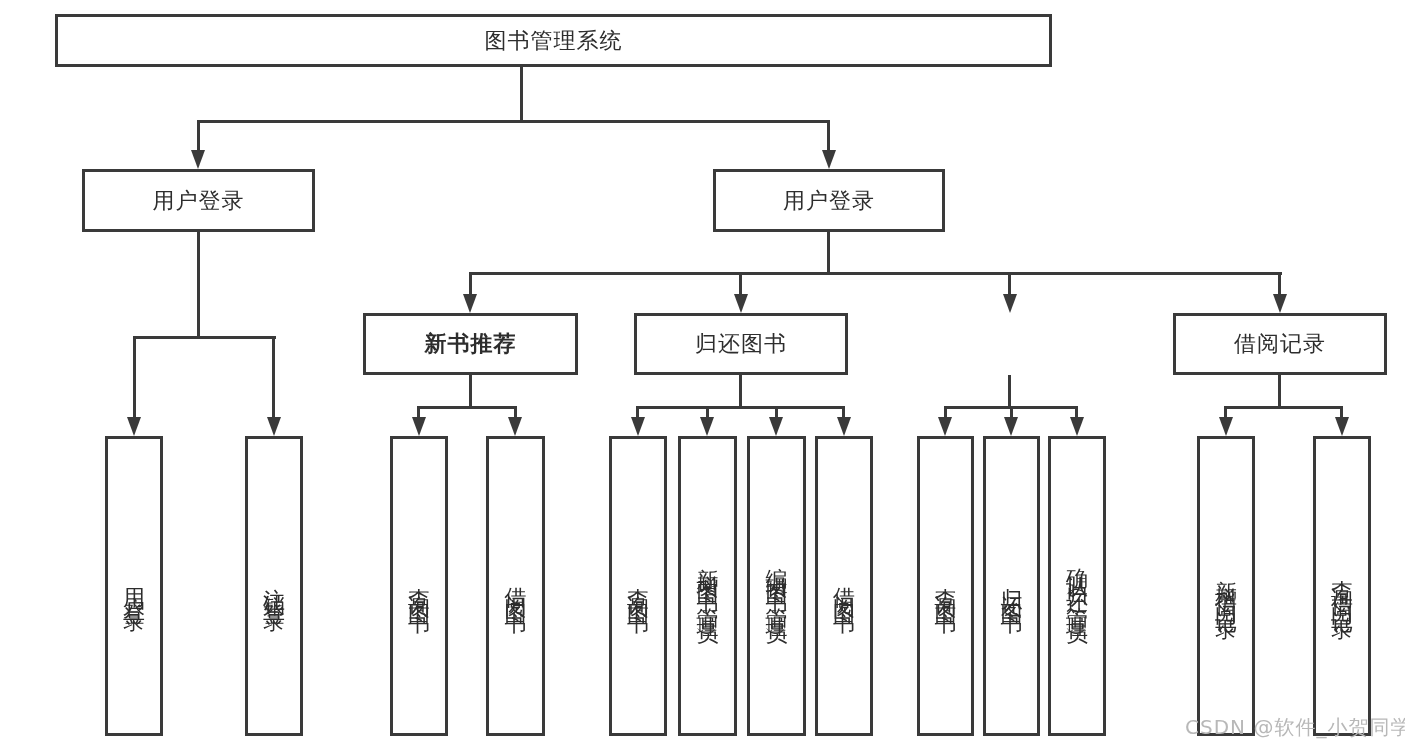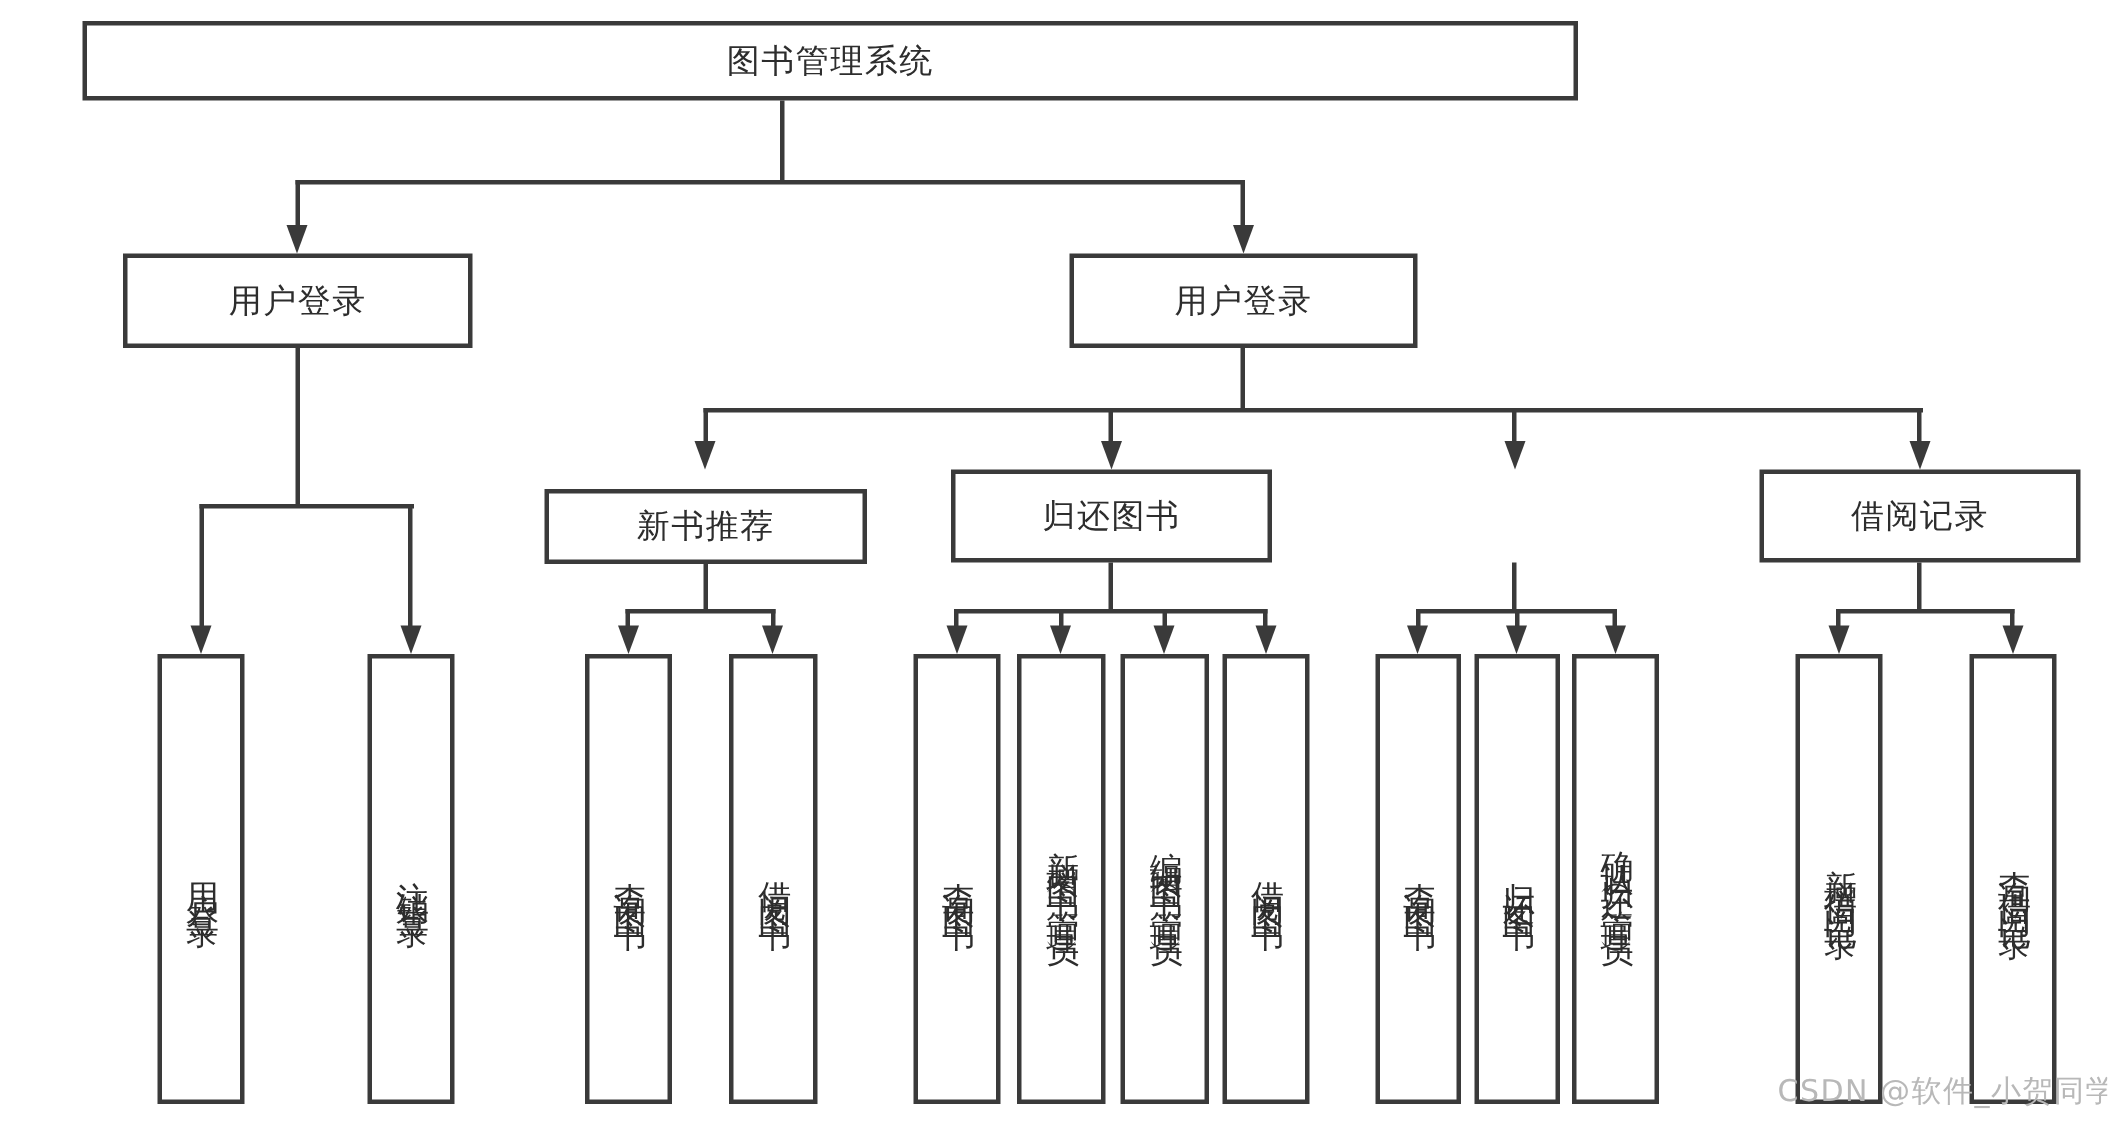--- a/index.html
+++ b/index.html
@@ -42,21 +42,21 @@
     position: absolute;
     width: 0; height: 0;
     border-left: 7px solid transparent;
     border-right: 7px solid transparent;
     border-top: 19px solid var(--line);
   }
   
   #n-root  { left: 23px;   top: 14px;  width: 997px; height: 53px; margin-left: 32px; }
   #n-login { left: 82px;   top: 169px; width: 233px; height: 63px; }
   #n-mgmt  { left: 713px;  top: 169px; width: 232px; height: 63px; }
-  #n-rec   { left: 363px;  top: 326px; width: 215px; height: 50px; }
+  #n-rec   { left: 363px;  top: 313px; width: 215px; height: 62px; font-weight: bold; }
   #n-bor   { left: 634px;  top: 313px; width: 214px; height: 62px; }
   #n-cur   { left: 903px;  top: 313px; width: 214px; height: 62px; }
   #n-recs  { left: 1173px; top: 313px; width: 214px; height: 62px; }
   
   #l-ul { left: 105px;  width: 58px; }
   #l-lo { left: 245px;  width: 58px; }
   #l-r1 { left: 390px;  width: 58px; }
   #l-r2 { left: 486px;  width: 59px; }
   #l-b1 { left: 609px;  width: 58px; }
   #l-b2 { left: 678px;  width: 59px; }

